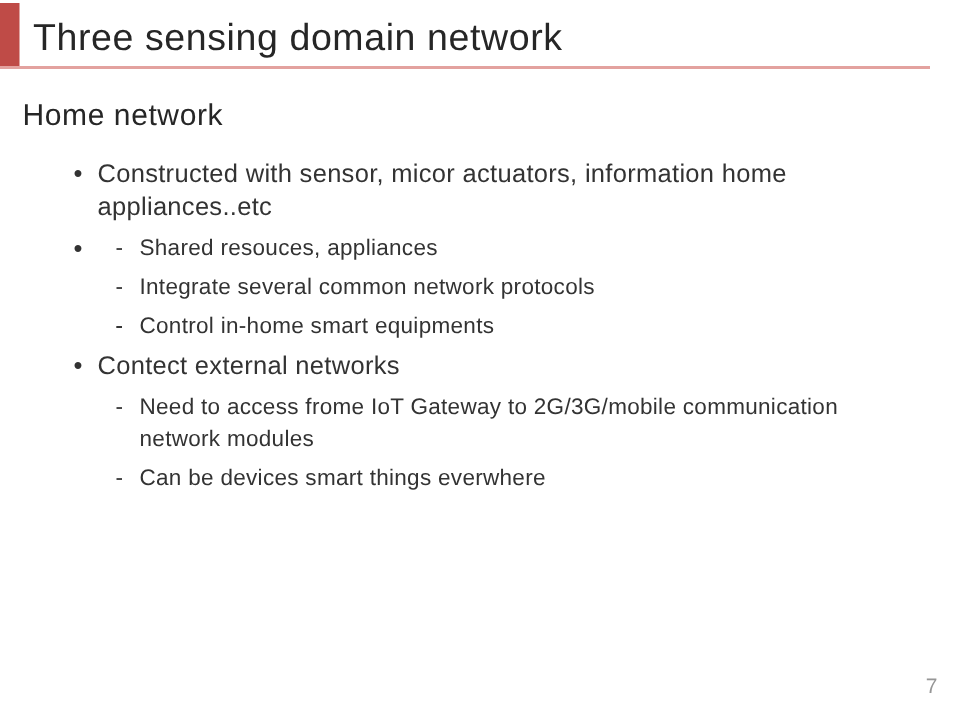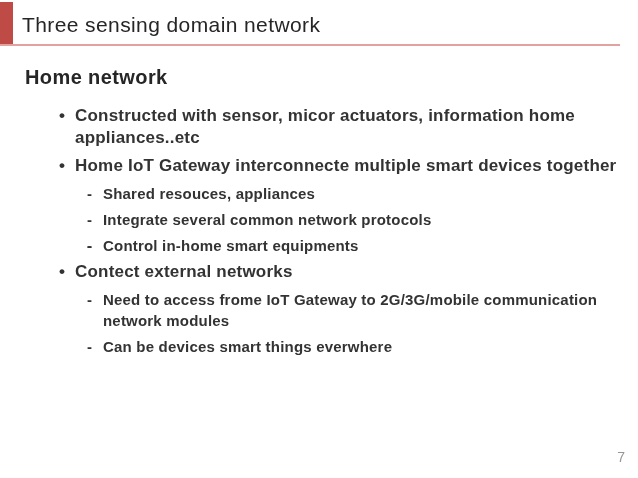--- a/index.html
+++ b/index.html
@@ -32,32 +32,31 @@
     left: 0;
     top: 44px;
     width: 620px;
     height: 2px;
     background: #E3A29F;
   }
   .slide-title {
     position: absolute;
     left: 22px;
     top: 11px;
-    font-size: 21px;
+    font-size: 25px;
     line-height: 28px;
     letter-spacing: 0.4px;
     color: #262626;
     white-space: nowrap;
   }
   .content {
     position: absolute;
-    left: 25px;
+    left: 15px;
     top: 64px;
     width: 600px;
-    font-weight: bold;
   }
   .section-heading {
     font-size: 20px;
     line-height: 26px;
     letter-spacing: 0.4px;
     color: #262626;
     margin: 0 0 15px 0;
   }
   ul.bullets {
     list-style: none;
@@ -105,21 +104,21 @@
   <div class="title-accent-bar"></div>
   <div class="slide-title">Three sensing domain network</div>
   <div class="title-rule"></div>
 
   <div class="content">
     <div class="section-heading">Home network</div>
 
     <ul class="bullets">
       <li class="l1"><span class="marker">•</span><span class="btext">Constructed with sensor, micor actuators, information home
 appliances..etc</span></li>
-      <li class="l1"><span class="marker">•</span><span class="btext">Home IoT Gateway interconnecte multiple smart devices together</span></li>
+      <li class="l1"><span class="marker">•</span></li>
       <li class="l2"><span class="marker">-</span><span class="btext">Shared resouces, appliances</span></li>
       <li class="l2"><span class="marker">-</span><span class="btext">Integrate several common network protocols</span></li>
       <li class="l2"><span class="marker">-</span></li>
       <li class="l2"><span class="marker">-</span><span class="btext">Control in-home smart equipments</span></li>
       <li class="l1"><span class="marker">•</span><span class="btext">Contect external networks</span></li>
       <li class="l2"><span class="marker">-</span><span class="btext">Need to access frome IoT Gateway to 2G/3G/mobile communication
 network modules</span></li>
       <li class="l2"><span class="marker">-</span><span class="btext">Can be devices smart things everwhere</span></li>
     </ul>
   </div>

